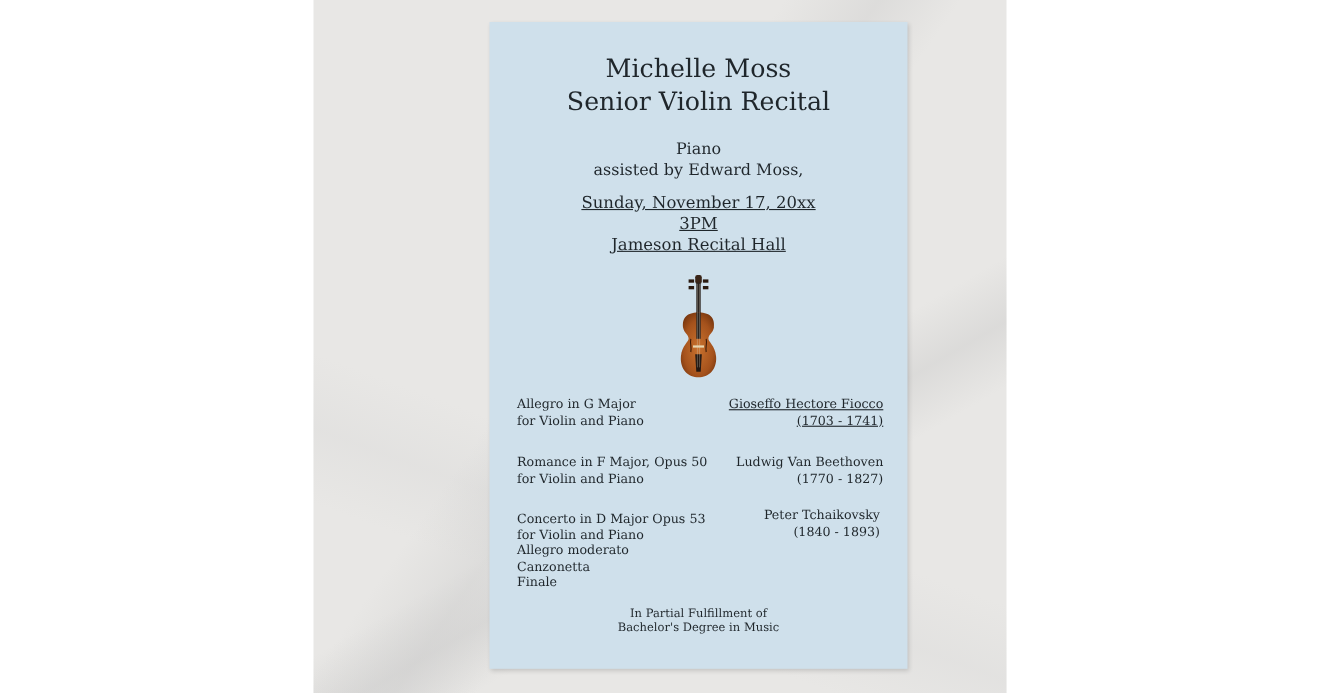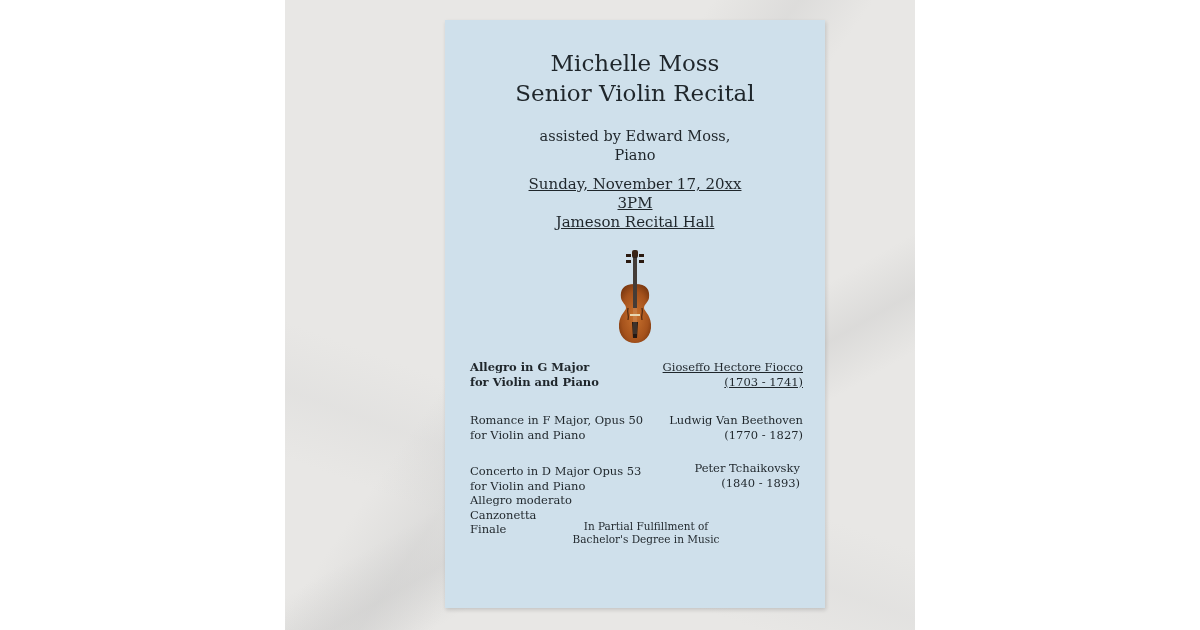--- a/index.html
+++ b/index.html
@@ -20,37 +20,37 @@
     margin-left: 36px;
   }
   .center { position: absolute; left: 0; width: 100%; text-align: center; }
   .title { top: 28px; font-size: 23px; line-height: 30px; font-family: "DejaVu Serif", serif; }
   .assisted { top: 107px; font-size: 14.5px; line-height: 19px; }
   .event { top: 155px; font-size: 15px; line-height: 19px; text-decoration: underline; }
   .violin { position: absolute; left: 168px; top: 228px; width: 44px; height: 98px; }
   .prog { position: absolute; font-size: 11.5px; line-height: 14.5px; }
   .left { left: 25px; text-align: left; }
   .right { right: 22px; text-align: right; }
-  .footer { top: 500px; font-size: 10.5px; line-height: 13px; padding-left: 11px; }
+  .footer { top: 532px; font-size: 10.5px; line-height: 13px; }
   .line { display: block; }
 </style>
 </head>
 <body>
 
 <div class="marble"></div>
 
 <div class="card">
   <div class="center title">
     <span class="line">Michelle Moss</span>
     <span class="line">Senior Violin Recital</span>
   </div>
 
   <div class="center assisted">
+    <span class="line">Piano</span>
     <span class="line">assisted by Edward Moss,</span>
-    <span class="line">Piano</span>
   </div>
 
   <div class="center event">
     <span class="line">Sunday, November 17, 20xx</span>
     <span class="line">3PM</span>
     <span class="line">Jameson Recital Hall</span>
   </div>
 
   <svg class="violin" viewBox="0 0 44 98">
     <defs>
@@ -77,21 +77,21 @@
     <path d="M29 60 C30 64 28 68 29 72" stroke="#3a1a08" stroke-width="1" fill="none"></path>
 
     <rect x="17" y="66" width="10" height="2" fill="#e8d7b0"></rect>
 
     <path d="M19 74 L25 74 L24 90 L20 90 Z" fill="#241812"></path>
 
     <line x1="21" y1="10" x2="21" y2="86" stroke="#d8d0c0" stroke-width="0.3"></line>
     <line x1="23" y1="10" x2="23" y2="86" stroke="#d8d0c0" stroke-width="0.3"></line>
   </svg>
 
-  <div class="prog left" style="top:340px;font-weight:bold;">
+  <div class="prog left" style="top:340px;">
     <span class="line">Allegro in G Major</span>
     <span class="line">for Violin and Piano</span>
   </div>
   <div class="prog right" style="top:340px;text-decoration:underline;">
     <span class="line">Gioseffo Hectore Fiocco</span>
     <span class="line">(1703 - 1741)</span>
   </div>
 
   <div class="prog left" style="top:393px;">
     <span class="line">Romance in F Major, Opus 50</span>

